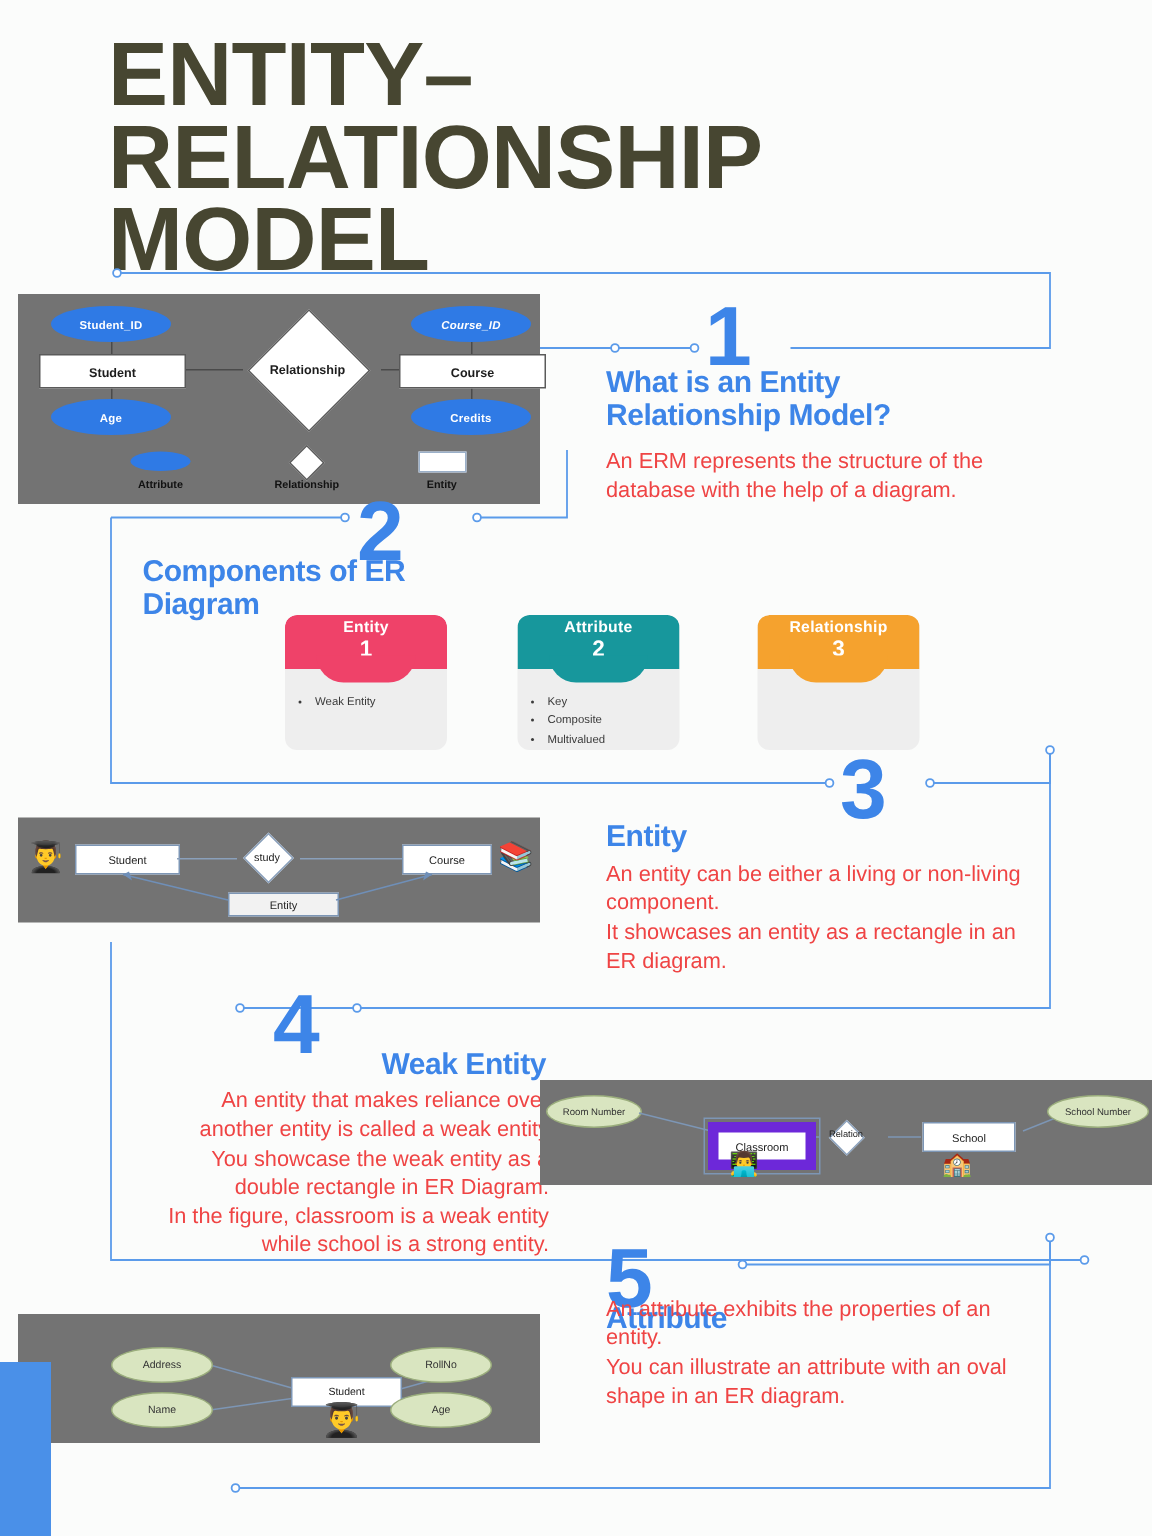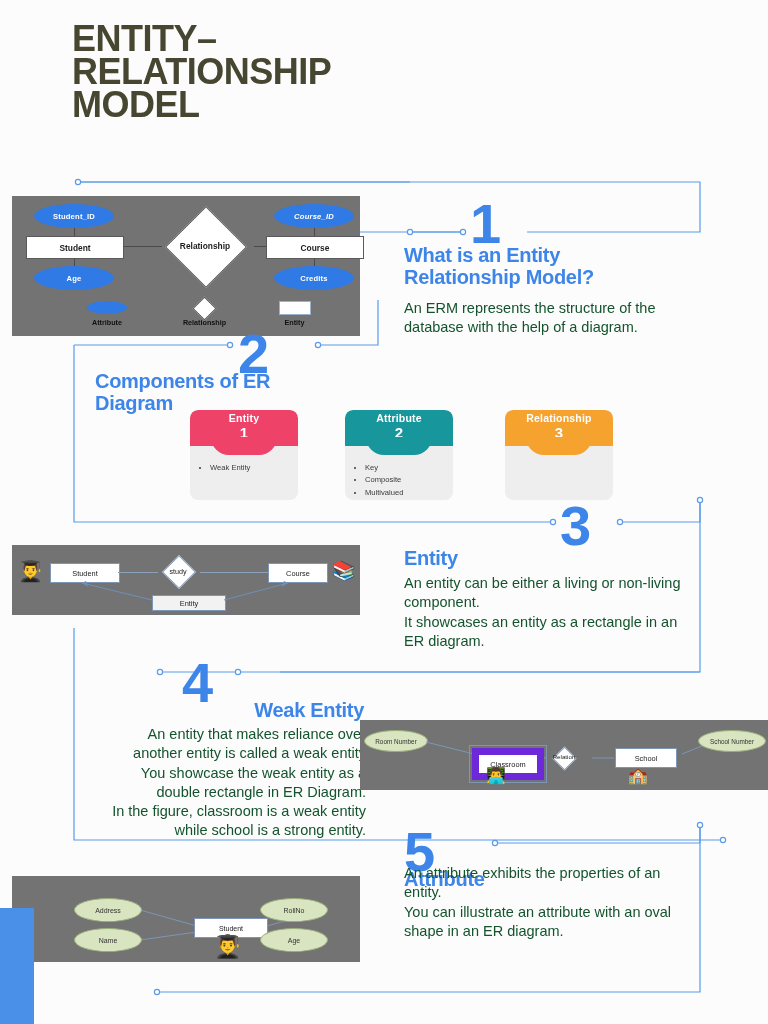--- a/index.html
+++ b/index.html
@@ -9,21 +9,21 @@
     background:#fbfcfb;
     font-family:"Liberation Sans", sans-serif;
     overflow:hidden;
     position:relative;
   }
   .page{position:absolute;inset:0;width:768px;height:1024px;}
 
   
   .title{
     position:absolute;left:72px;top:22px;width:560px;
-    font-size:36px;line-height:0.92;
+    font-size:60px;line-height:0.92;
     font-weight:bold;letter-spacing:-0.5px;
     color:#474631;
     text-transform:uppercase;
     white-space:pre-line;
   }
 
   
   .connectors{position:absolute;left:0;top:0;width:768px;height:1024px;pointer-events:none;}
 
   
@@ -34,21 +34,21 @@
   }
 
   
   .head{
     position:absolute;
     color:#3d85e8;font-weight:bold;font-size:20px;line-height:1.08;
     letter-spacing:-0.3px;
   }
   .body{
     position:absolute;
-    color:#14532d;font-size:14.5px;line-height:1.33;
+    color:#ef4444;font-size:14.5px;line-height:1.33;
     white-space:pre-line;
   }
   .right{text-align:right;}
   .center{}
 
   
   .panel{position:absolute;background:#737373;}
 
   
   .er1{left:12px;top:196px;width:348px;height:140px;}

